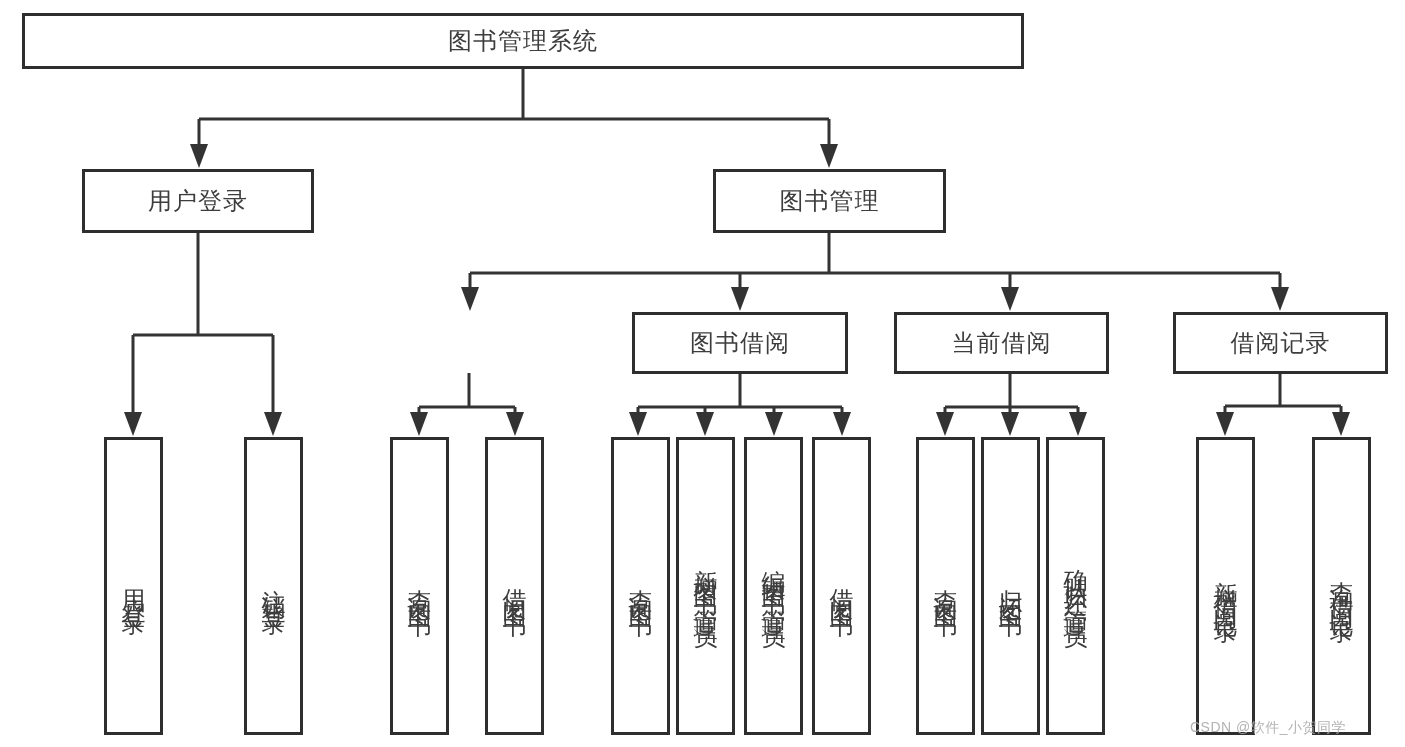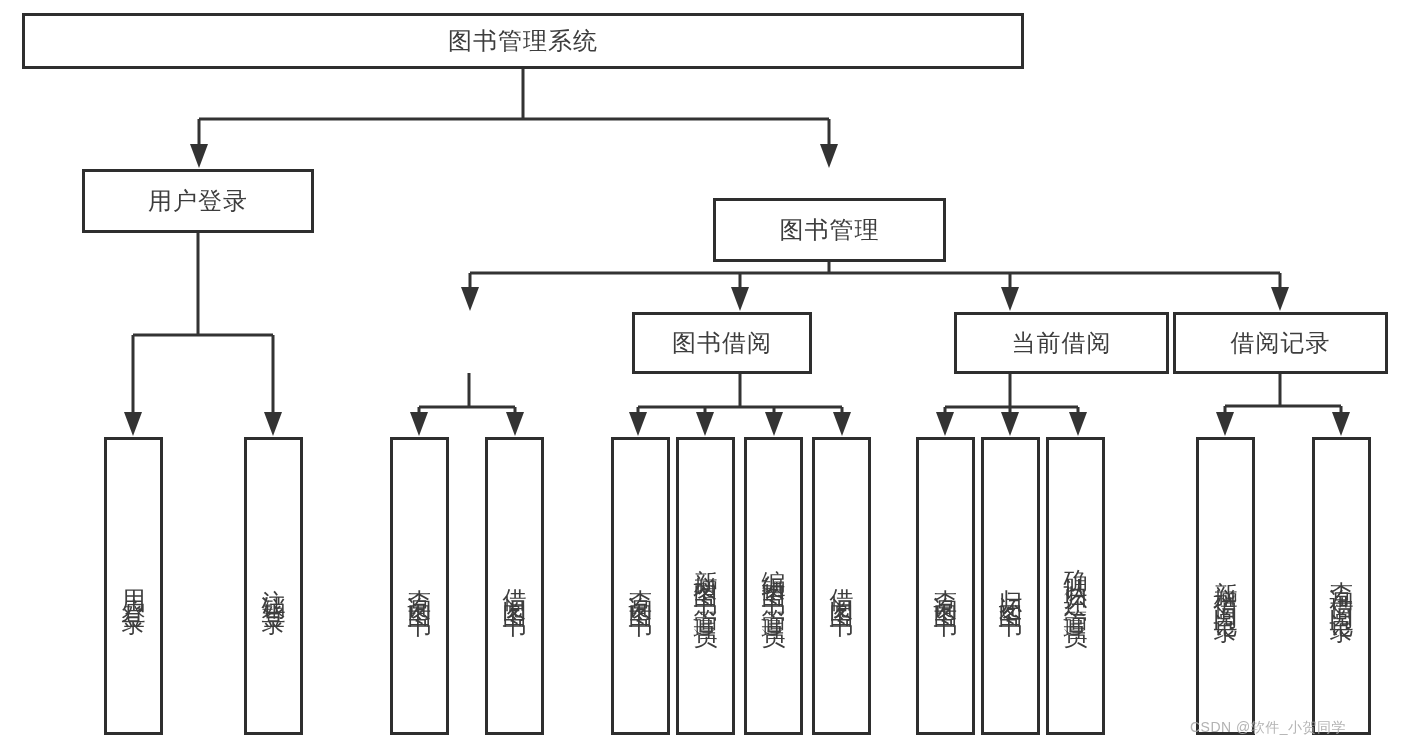--- a/index.html
+++ b/index.html
@@ -41,25 +41,25 @@
   }
 
   .hnode span {
     font-size: 24px;
     letter-spacing: 1px;
     white-space: nowrap;
   }
 
   .root  { left: 22px;  top: 13px;  width: 1002px; height: 56px; }
   .l2a   { left: 82px;  top: 169px; width: 232px;  height: 64px; }
-  .l2b   { left: 713px; top: 169px; width: 233px;  height: 64px; margin-top: 29px; }
+  .l2b   { left: 713px; top: 169px; width: 233px;  height: 64px; }
   .l3    { top: 312px; height: 62px; }
   .l3a   { left: 362px;  width: 216px; }
-  .l3b   { left: 632px;  width: 180px; }
-  .l3c   { left: 954px;  width: 215px; }
+  .l3b   { left: 632px;  width: 216px; }
+  .l3c   { left: 894px;  width: 215px; }
   .l3d   { left: 1173px; width: 215px; }
 
   .leaf {
     top: 437px;
     width: 59px;
     height: 298px;
   }
   .leaf .vtext {
     writing-mode: vertical-rl;
     text-orientation: mixed;

